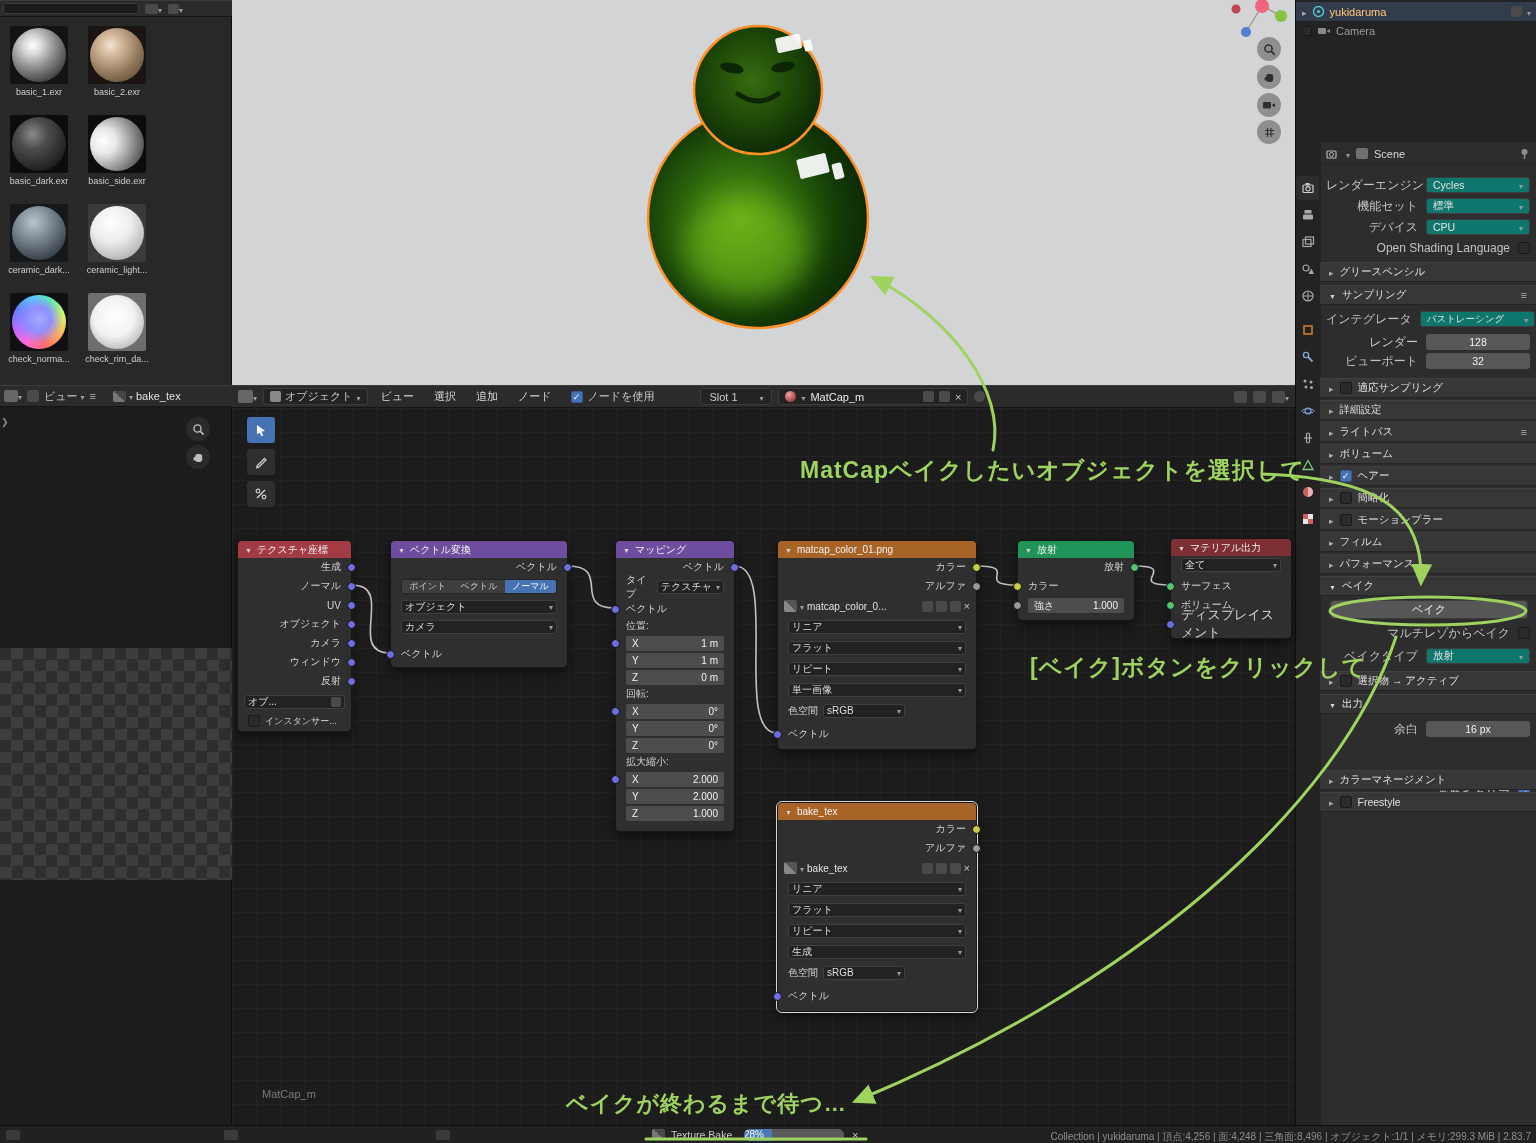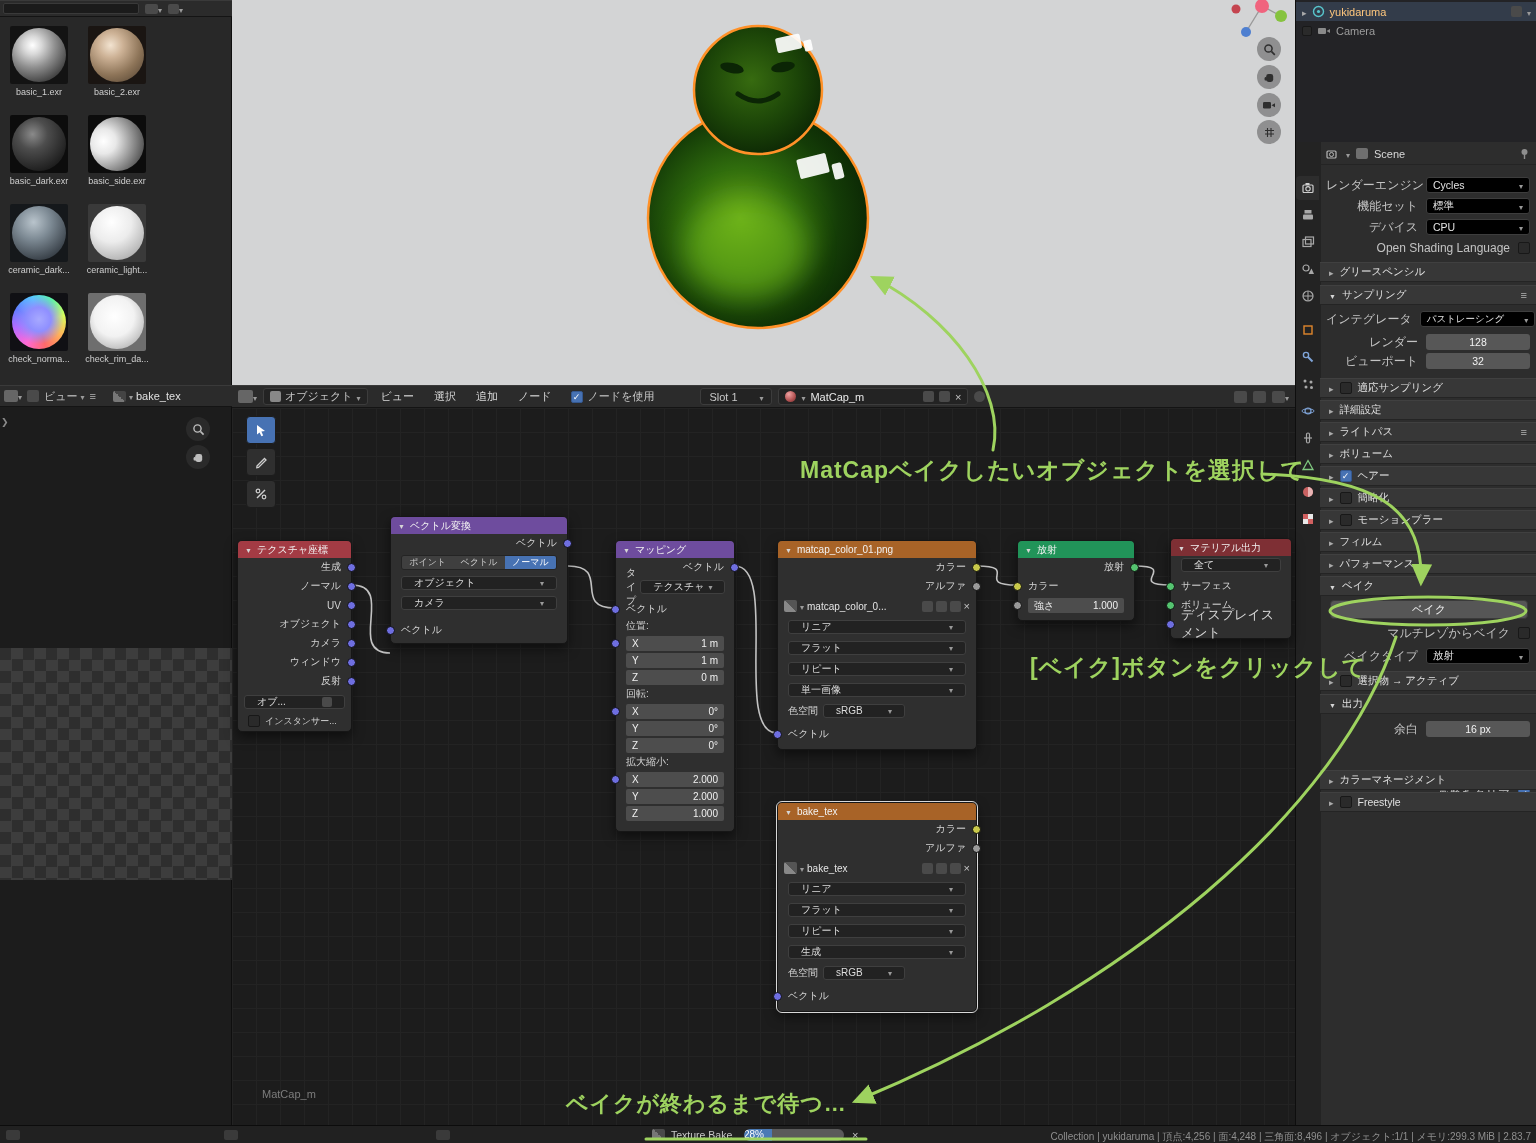--- a/index.html
+++ b/index.html
@@ -18,30 +18,30 @@
   .thumb{position:absolute;width:58px;height:58px;border-radius:2px;display:flex;align-items:center;justify-content:center;}
   .ball{width:54px;height:54px;border-radius:50%;}
   .tname{position:absolute;width:78px;text-align:center;font-size:9px;color:#cfcfcf;white-space:nowrap;}
   .node{position:absolute;background:#2f2f2f;border:1px solid #161616;border-radius:5px;box-shadow:0 5px 12px rgba(0,0,0,.5);font-size:10px;color:#d4d4d4;z-index:3;}
   .node.selected{outline:1px solid #d8d8d8;}
   .nhead{position:absolute;left:0;top:0;right:0;height:17px;display:flex;align-items:center;gap:5px;padding:0 7px;border-radius:4px 4px 0 0;color:#f2f2f2;}
   .nrow{position:absolute;left:0;right:0;display:flex;align-items:center;padding:0 10px;height:18px;gap:4px;}
   .nrow.r{justify-content:flex-end;}
   .sock{position:absolute;width:9px;height:9px;border-radius:50%;border:1px solid #0e0e0e;z-index:4;}
   .sock.l{left:-5px;top:4.5px;} .sock.rs{right:-5px;top:4.5px;}
-  .ndrop{height:14px;background:#222;border:1px solid #3f3f3f;border-radius:3px;display:flex;align-items:center;padding:0 12px;color:#ddd;flex:1;gap:4px;}
+  .ndrop{height:14px;background:#222;border:1px solid #3f3f3f;border-radius:3px;display:flex;align-items:center;padding:0 3px;color:#ddd;flex:1;gap:4px;}
   .ndrop .lab{flex:1;white-space:nowrap;overflow:hidden;}
   .nfield{height:15px;background:#4d4d4d;border-radius:2px;display:flex;align-items:center;padding:0 6px;color:#f0f0f0;flex:1;}
   .nfield .val{margin-left:auto;}
   .nbtns{display:flex;flex:1;height:15px;border-radius:3px;overflow:hidden;border:1px solid #242424;}
   .nbtns div{flex:1;background:#3f3f3f;display:flex;align-items:center;justify-content:center;font-size:9px;color:#ccc;}
   .nbtns div.on{background:#4772b3;color:#fff;}
   .prow{position:absolute;left:1326px;width:204px;height:18px;display:flex;align-items:center;}
   .plab{width:100px;text-align:right;padding-right:8px;color:#c3c3c3;font-size:12px;white-space:nowrap;}
-  .pdrop{flex:1;height:16px;background:#000000;border:1px solid #3d3d3d;border-radius:3px;display:flex;align-items:center;gap:20px;padding:0 6px;font-size:10.5px;color:#e2e2e2;}
+  .pdrop{flex:1;height:16px;background:#0f766e;border:1px solid #3d3d3d;border-radius:3px;display:flex;align-items:center;gap:20px;padding:0 6px;font-size:10.5px;color:#e2e2e2;}
   .pdrop .lab{flex:1;white-space:nowrap;}
   .pnum{flex:1;height:16px;background:#575757;border-radius:3px;display:flex;align-items:center;justify-content:center;font-size:10.5px;color:#f2f2f2;}
   .psec{position:absolute;left:1320px;width:216px;height:20px;background:#373737;border-top:1px solid #404040;border-bottom:1px solid #242424;display:flex;align-items:center;gap:6px;padding:0 9px;font-size:10.5px;color:#e0e0e0;}
   .cb{width:12px;height:12px;border-radius:2px;background:#2a2a2a;border:1px solid #181818;display:inline-flex;align-items:center;justify-content:center;font-size:9px;color:#fff;flex:none;}
   .cb.on{background:#4772b3;border-color:#35588f;}
   .cb.on::after{content:"✓";}
   .menu{padding:0 7px;color:#d8d8d8;font-size:11px;}
   .gizbtn{position:absolute;width:24px;height:24px;border-radius:50%;background:rgba(60,60,60,.45);display:flex;align-items:center;justify-content:center;}
   .toolbtn{position:absolute;left:246px;width:30px;height:28px;border-radius:4px;background:#2f2f2f;border:1px solid #1c1c1c;display:flex;align-items:center;justify-content:center;z-index:5;}
   .toolbtn.on{background:#4772b3;}
@@ -310,21 +310,21 @@
           <span class="lab">オブ...</span>
           <span class="ibox" style="width:10px;height:10px;"></span>
         </div>
       </div>
     <div class="nrow" style="top:171px;gap:5px;">
         <span class="cb"></span>
         <span style="font-size:9px;">インスタンサー...</span>
       </div>
   </div>
 
-  <div class="node" style="left:390px;top:516px;width:178px;height:128px;">
+  <div class="node" style="left:390px;top:540px;width:178px;height:128px;">
     <div class="nhead" style="background:#6e4c9e;">
         <span class="tro"></span>
         <span>ベクトル変換</span>
       </div>
     <div class="nrow r" style="top:17px;">
         <span>ベクトル</span>
         <span class="sock rs" style="background:#6e6ee0;"></span>
       </div>
     <div class="nrow" style="top:38px;height:15px;">
       <div class="nbtns">

